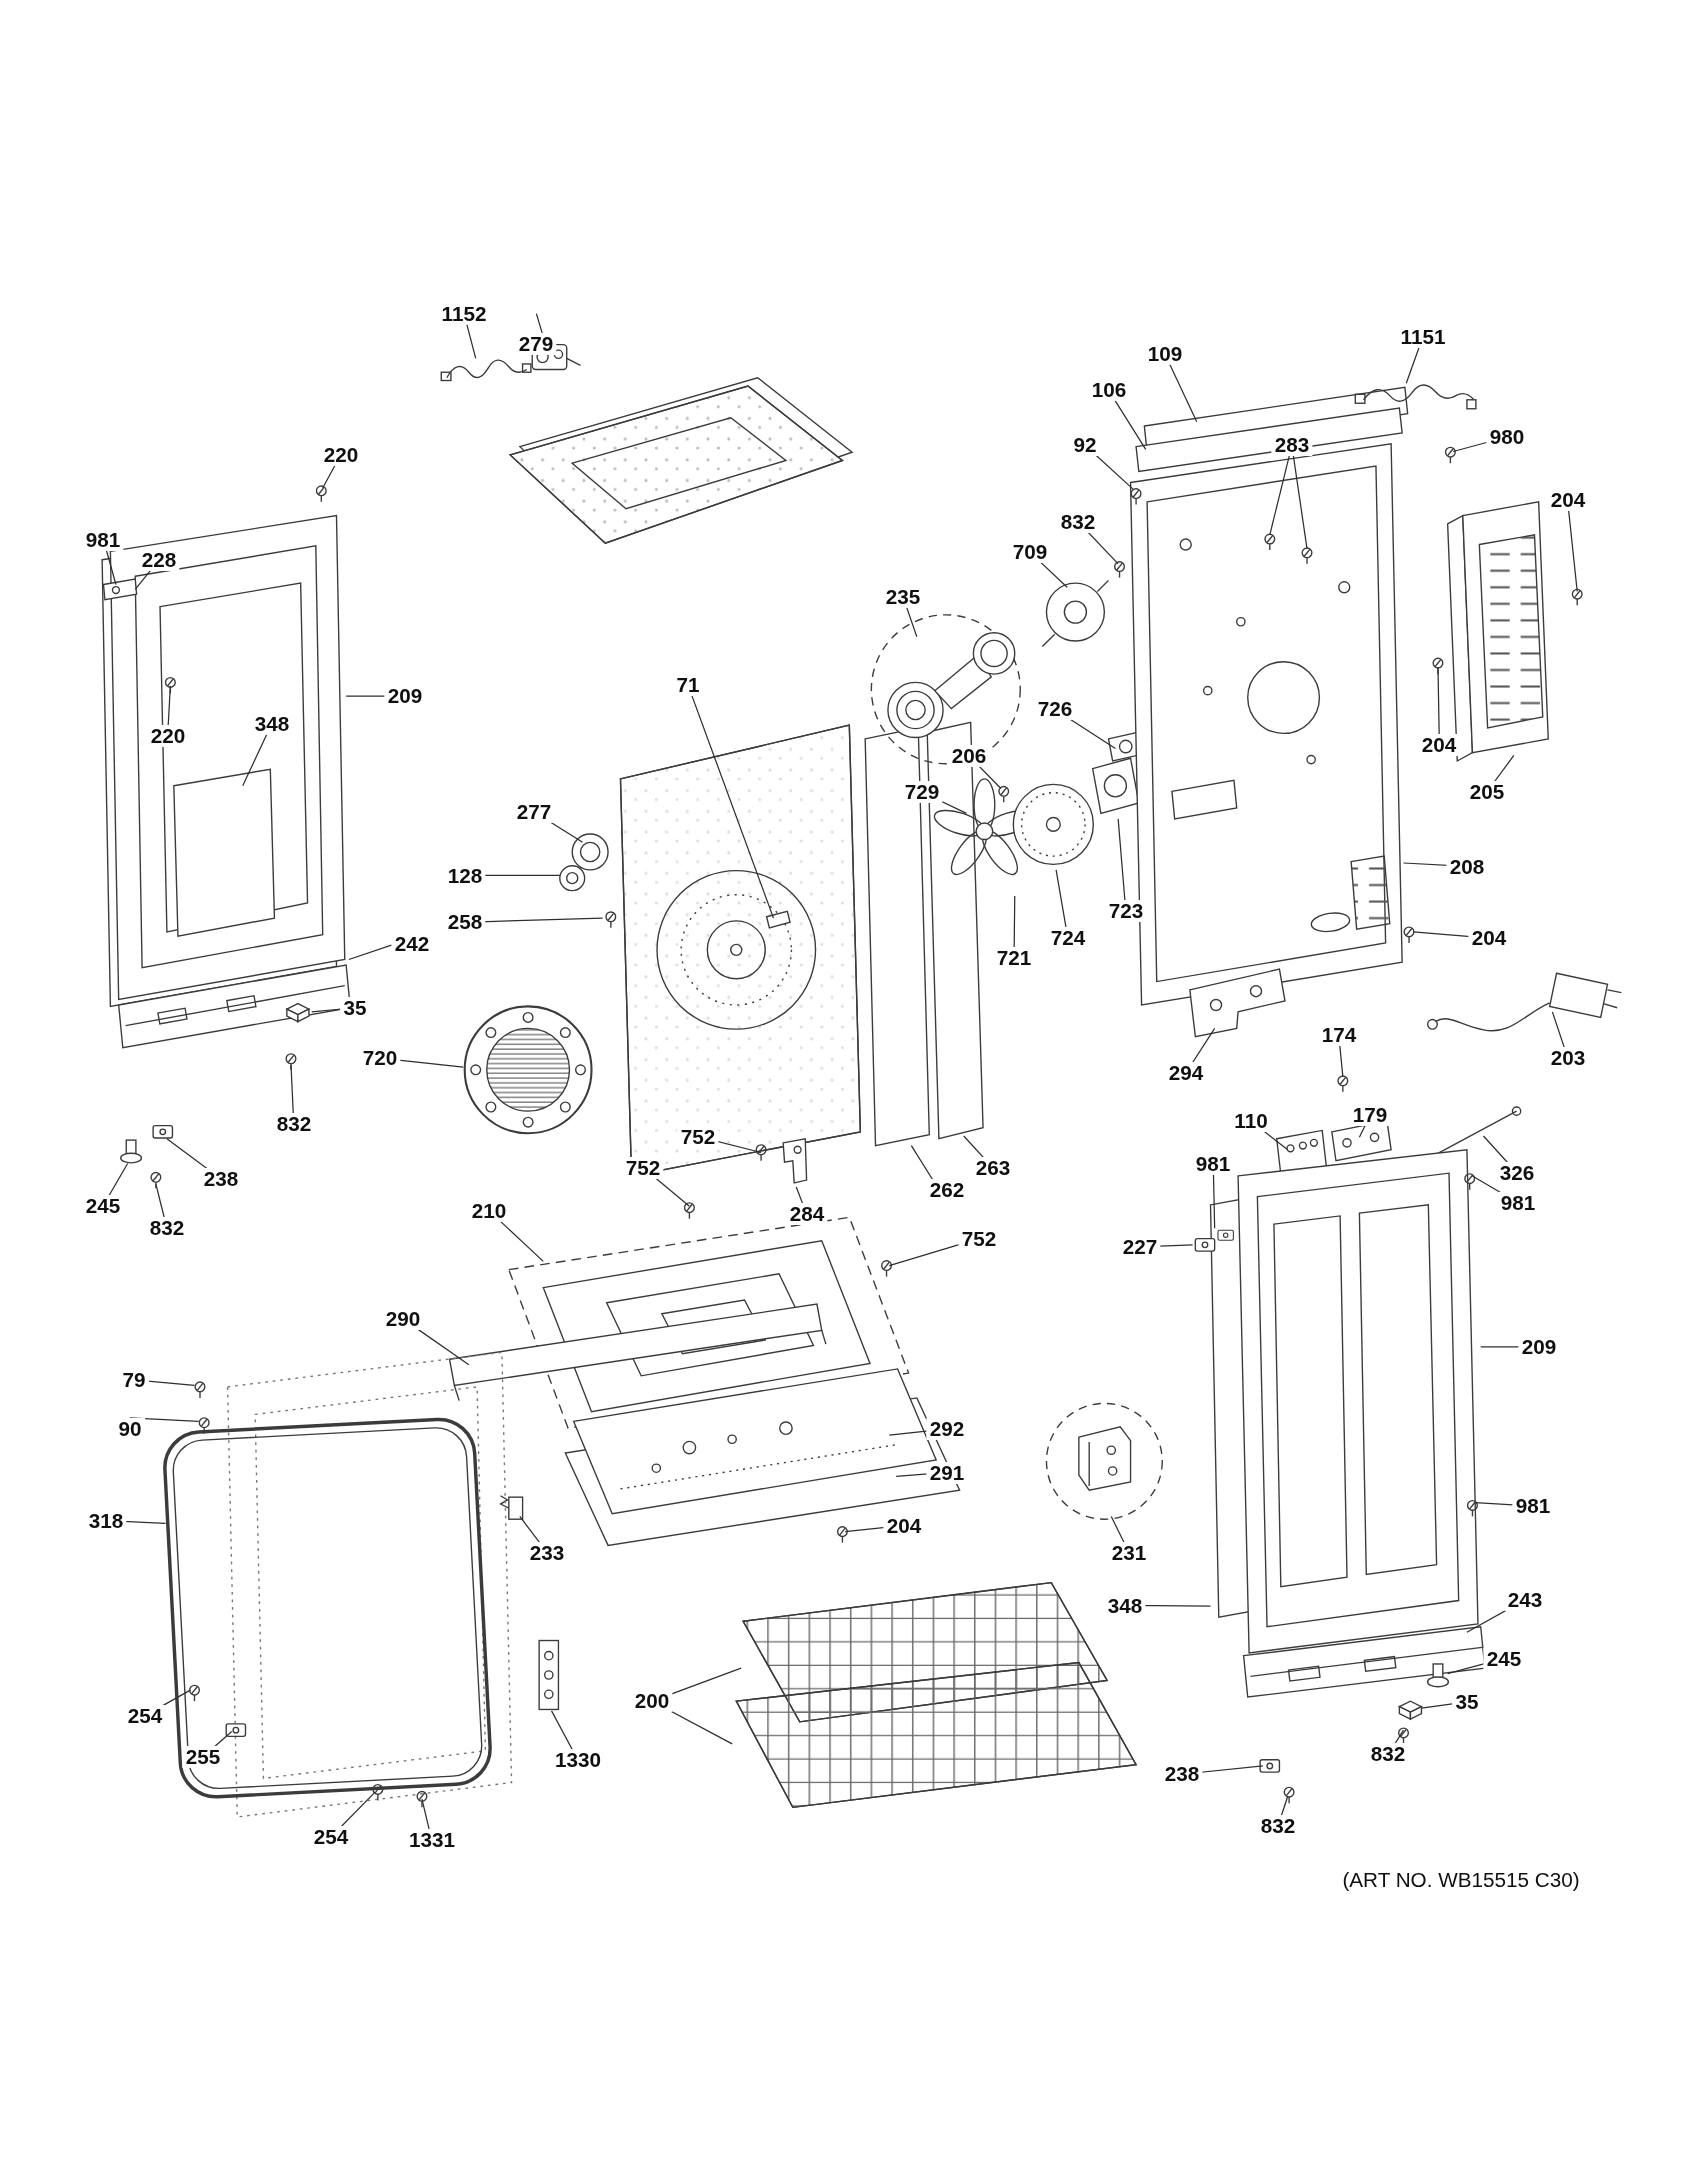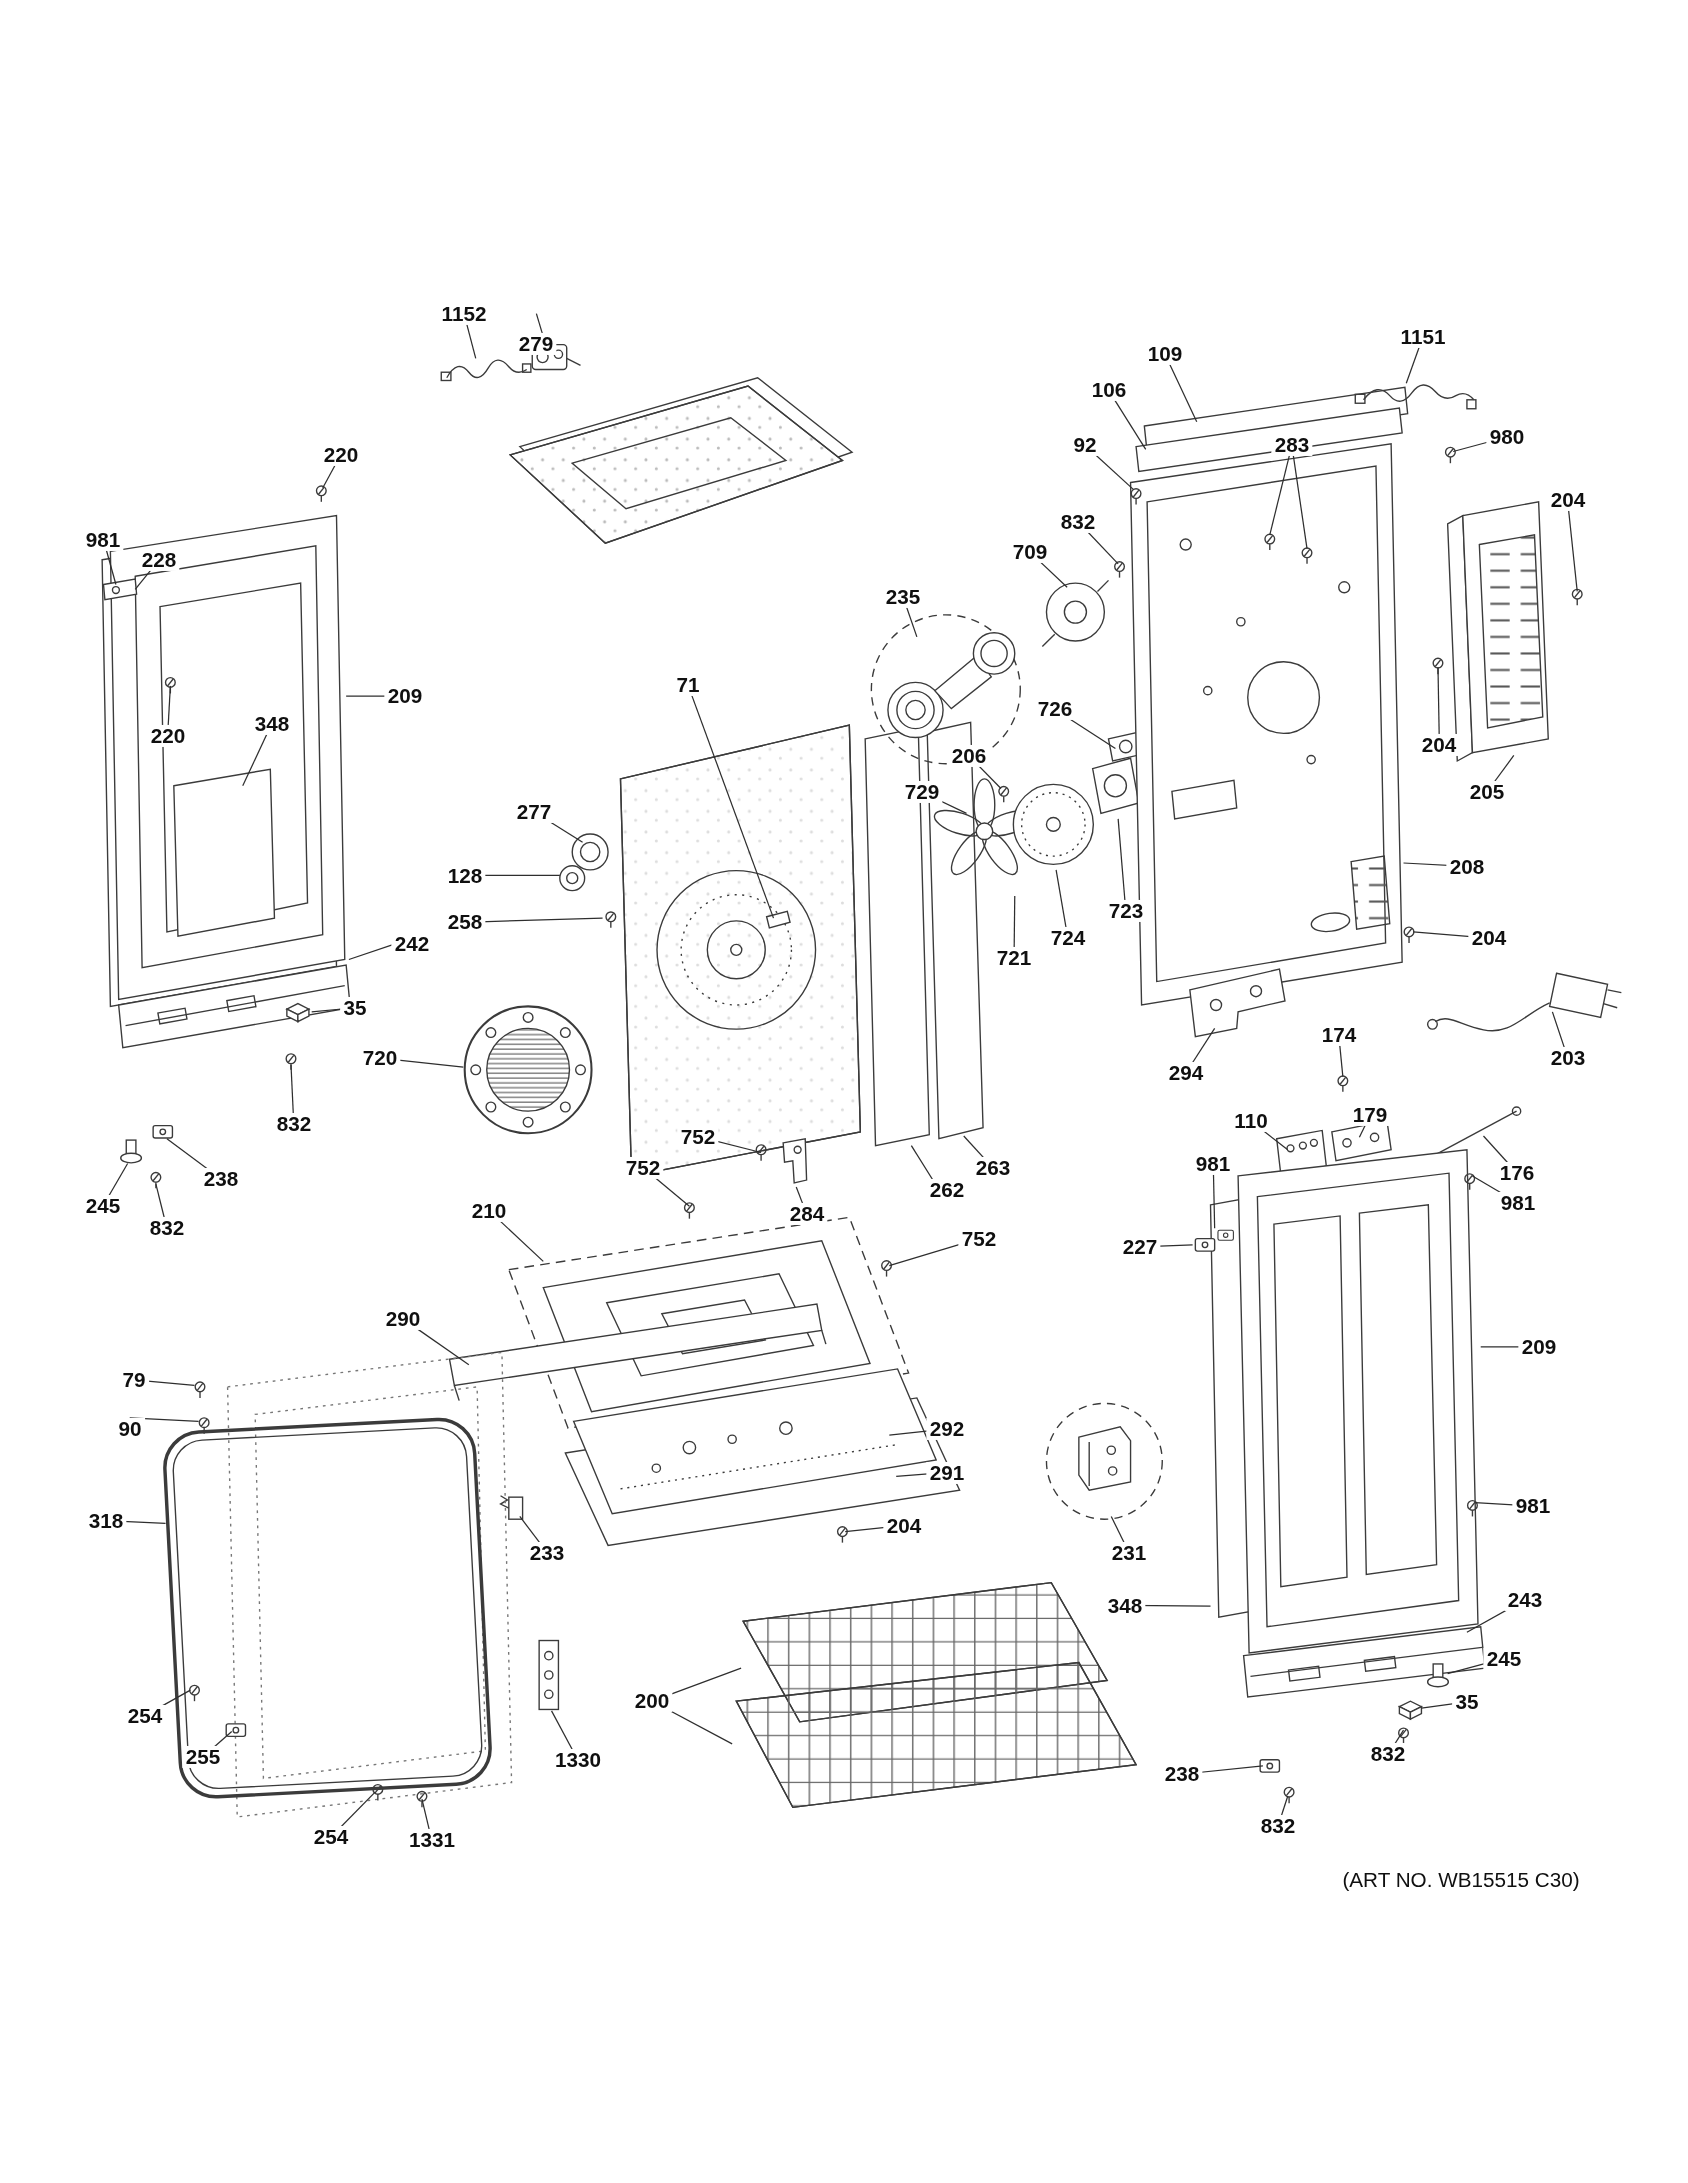--- a/index.html
+++ b/index.html
@@ -511,21 +511,21 @@
       <div class="part-label" style="left: 1568px; top: 500px;">204</div>
       <div class="part-label" style="left: 1487px; top: 792px;">205</div>
       <div class="part-label" style="left: 1439px; top: 745px;">204</div>
       <div class="part-label" style="left: 1467px; top: 867px;">208</div>
       <div class="part-label" style="left: 1489px; top: 938px;">204</div>
       <div class="part-label" style="left: 1186px; top: 1073px;">294</div>
       <div class="part-label" style="left: 1251px; top: 1121px;">110</div>
       <div class="part-label" style="left: 1339px; top: 1035px;">174</div>
       <div class="part-label" style="left: 1370px; top: 1115px;">179</div>
       <div class="part-label" style="left: 1568px; top: 1058px;">203</div>
-      <div class="part-label" style="left: 1517px; top: 1173px;">176</div>
+      <div class="part-label" style="left: 1517px; top: 1173px;">326</div>
       <div class="part-label" style="left: 1213px; top: 1164px;">981</div>
       <div class="part-label" style="left: 1140px; top: 1247px;">227</div>
       <div class="part-label" style="left: 1518px; top: 1203px;">981</div>
       <div class="part-label" style="left: 1539px; top: 1347px;">209</div>
       <div class="part-label" style="left: 1533px; top: 1506px;">981</div>
       <div class="part-label" style="left: 1129px; top: 1553px;">231</div>
       <div class="part-label" style="left: 1125px; top: 1606px;">348</div>
       <div class="part-label" style="left: 1525px; top: 1600px;">243</div>
       <div class="part-label" style="left: 1504px; top: 1659px;">245</div>
       <div class="part-label" style="left: 1467px; top: 1702px;">35</div>

